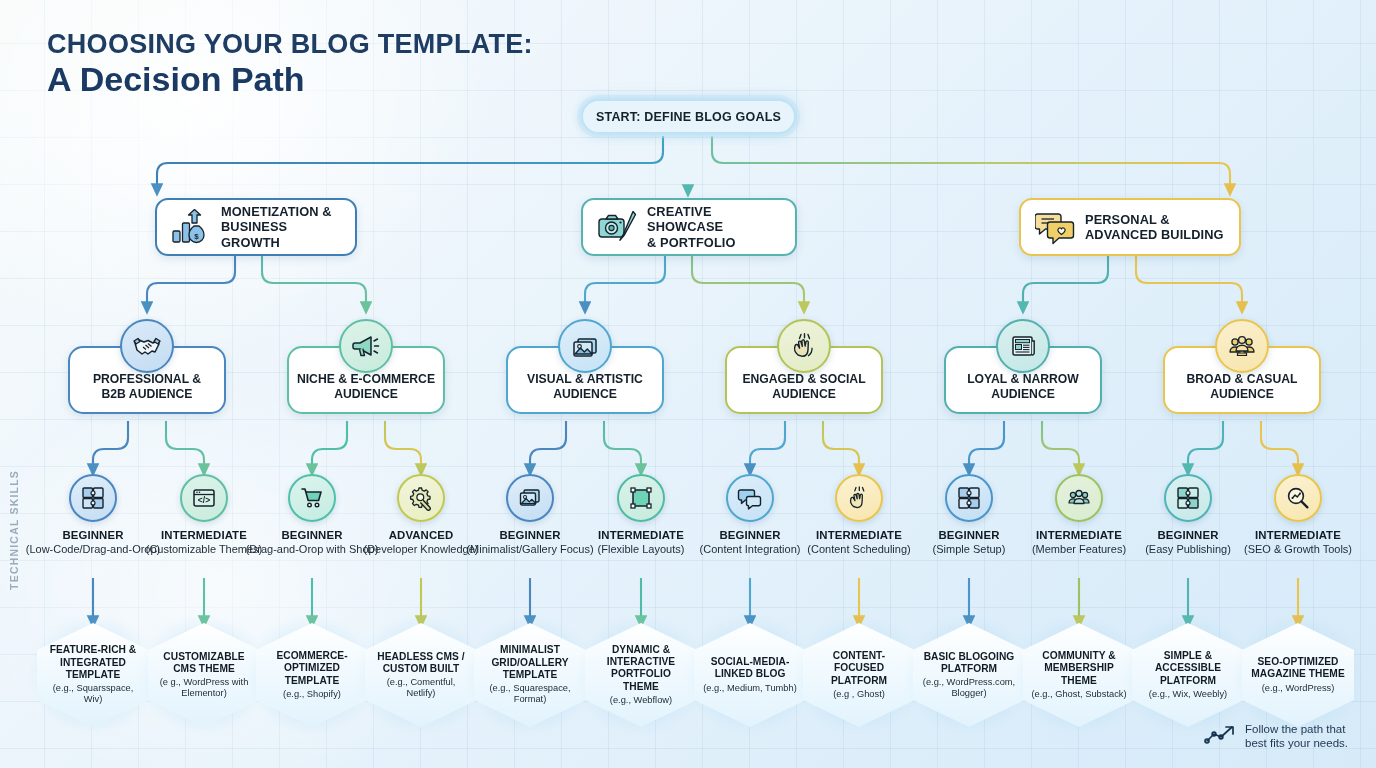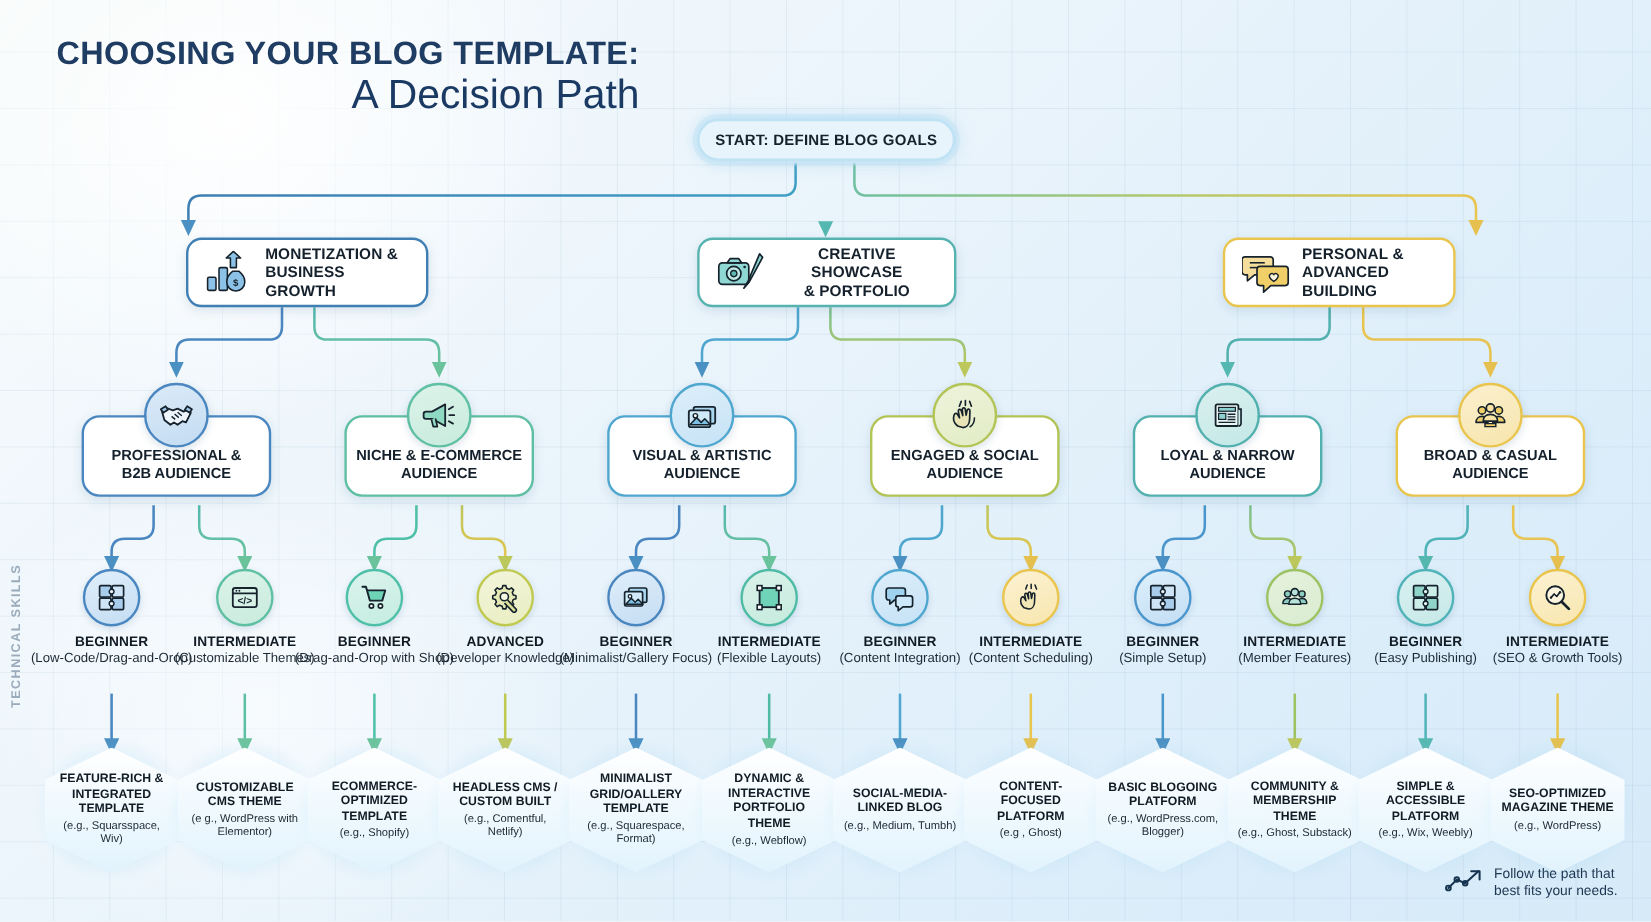--- a/index.html
+++ b/index.html
@@ -37,27 +37,27 @@
     background: radial-gradient(ellipse at center, rgba(255,255,255,0.95) 0%, rgba(255,255,255,0.0) 70%);
     pointer-events:none;
   }
   #glow-bl {
     position:absolute; left:-40px; top:380px; width:520px; height:420px;
     background: radial-gradient(ellipse at center, rgba(255,255,255,0.6) 0%, rgba(255,255,255,0.0) 70%);
     pointer-events:none;
   }
 
   
-  #header { position: absolute; left: 47px; top: 30px; text-align: right; }
+  #header { position: absolute; left: 47px; top: 30px; }
   #title-line1 {
     font-size: 27px; font-weight: bold; letter-spacing: 0.3px;
     color: #1f3d63; line-height: 1.05;
   }
   #title-line2 {
-    font-size: 34px; font-weight: normal; color: #1b3a63;
+    font-size: 34px; font-weight: bold; color: #1b3a63;
     line-height: 1.15; margin-top: 2px;
   }
 
   
   #axis-label {
     position: absolute; left: 8px; top: 470px;
     transform: rotate(180deg); writing-mode: vertical-rl;
     font-size: 10.5px; font-weight: bold; letter-spacing: 1.2px;
     color: #9aabbb;
   }
@@ -298,37 +298,37 @@
         <path d="M21 14 L21 6 L17.5 6 L23.5 0.5 L29.5 6 L26 6 L26 14 z" fill="#8cc2e8" stroke="#16222c" stroke-width="1.3" stroke-linejoin="round"></path>
         <path d="M23 17 q-5 4 -5 9 a7.5 7.5 0 0 0 15 0 q0-5 -5-9 z" fill="#8cc2e8" stroke="#16222c" stroke-width="1.3"></path>
         <text x="25.5" y="29.5" font-size="8" font-family="Liberation Sans, sans-serif" fill="#16222c" text-anchor="middle" font-weight="bold">$</text>
       </svg>
     </span>
     <span class="blabel">
       <span>MONETIZATION &amp;</span><br><span>BUSINESS GROWTH</span>
     </span>
   </div>
 
-  <div class="node branch-box" id="branch-1" style="left:581px; top:198px; width:216px; border:2.4px solid #56b3b0;text-align:center;">
+  <div class="node branch-box" id="branch-1" style="left:581px; top:198px; width:216px; border:2.4px solid #56b3b0;">
     <span class="branch-icon">
       <svg viewBox="0 0 40 36">
         <rect x="2" y="10" width="25" height="18" rx="3" fill="#8ed7d2" stroke="#16222c" stroke-width="1.4"></rect>
         <path d="M9 10 l2.5-3.5 h7 L21 10 z" fill="#8ed7d2" stroke="#16222c" stroke-width="1.4" stroke-linejoin="round"></path>
         <circle cx="14.5" cy="19" r="6" fill="#bfeae6" stroke="#16222c" stroke-width="1.4"></circle>
         <circle cx="14.5" cy="19" r="2.6" fill="#5fb9b3" stroke="#16222c" stroke-width="1.1"></circle>
         <circle cx="23.5" cy="13.5" r="1.1" fill="#16222c"></circle>
         <path d="M36 2.5 L26.5 25 l-3.6 6.2 l4.5-5.3 L38.5 5.5 z" fill="#8ed7d2" stroke="#16222c" stroke-width="1.4" stroke-linejoin="round"></path>
       </svg>
     </span>
     <span class="blabel">
       <span>CREATIVE SHOWCASE</span><br><span>&amp; PORTFOLIO</span>
     </span>
   </div>
 
-  <div class="node branch-box" id="branch-2" style="left:1019px; top:198px; width:194px; border:2.4px solid #e9c54e;">
+  <div class="node branch-box" id="branch-2" style="left:1019px; top:198px; width:222px; border:2.4px solid #e9c54e;">
     <span class="branch-icon">
       <svg viewBox="0 0 40 36">
         <path d="M2.5 5 h21 a2.5 2.5 0 0 1 2.5 2.5 v10 a2.5 2.5 0 0 1 -2.5 2.5 h-13 l-6 5 v-5 h-2 a2.5 2.5 0 0 1 -2.5 -2.5 v-10 a2.5 2.5 0 0 1 2.5 -2.5 z" fill="#f5de9c" stroke="#16222c" stroke-width="1.4" stroke-linejoin="round"></path>
         <line x1="6.5" y1="10" x2="19" y2="10" stroke="#16222c" stroke-width="1.3"></line>
         <line x1="6.5" y1="14" x2="15" y2="14" stroke="#16222c" stroke-width="1.3"></line>
         <path d="M15 13 h21 a2.5 2.5 0 0 1 2.5 2.5 v11 a2.5 2.5 0 0 1 -2.5 2.5 h-12 l-6 5.5 v-5.5 h-3 a2.5 2.5 0 0 1 -2.5 -2.5 v-11 a2.5 2.5 0 0 1 2.5 -2.5 z" fill="#f0cf68" stroke="#16222c" stroke-width="1.4" stroke-linejoin="round"></path>
         <path d="M26.5 25.5 c-4-2.7 -4.5-5.2 -2.6-6.3 c1.3-0.8 2.3 0 2.6 0.8 c0.3-0.8 1.3-1.6 2.6-0.8 c1.9 1.1 1.4 3.6 -2.6 6.3 z" fill="#fff7dd" stroke="#16222c" stroke-width="1.2" stroke-linejoin="round"></path>
       </svg>
     </span>
     <span class="blabel">

